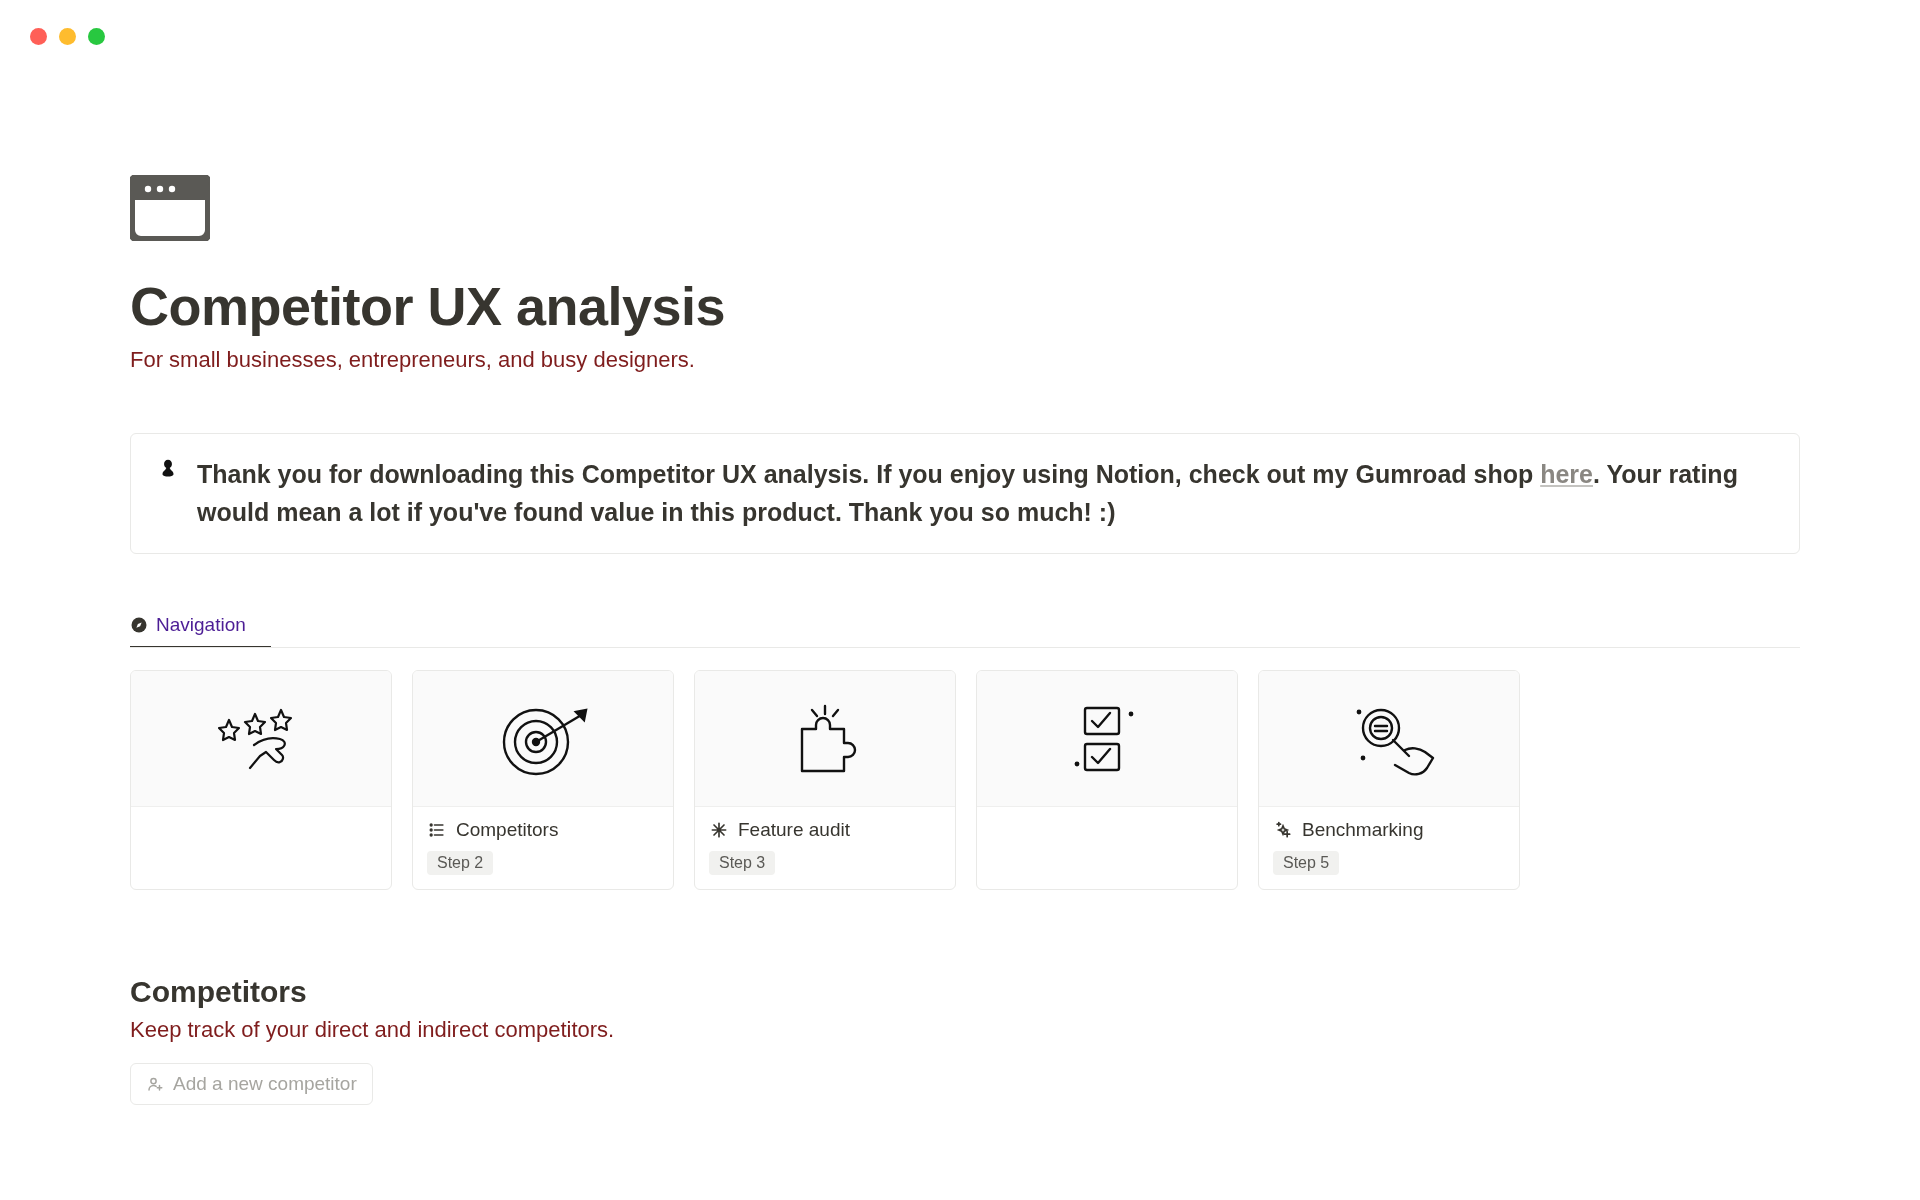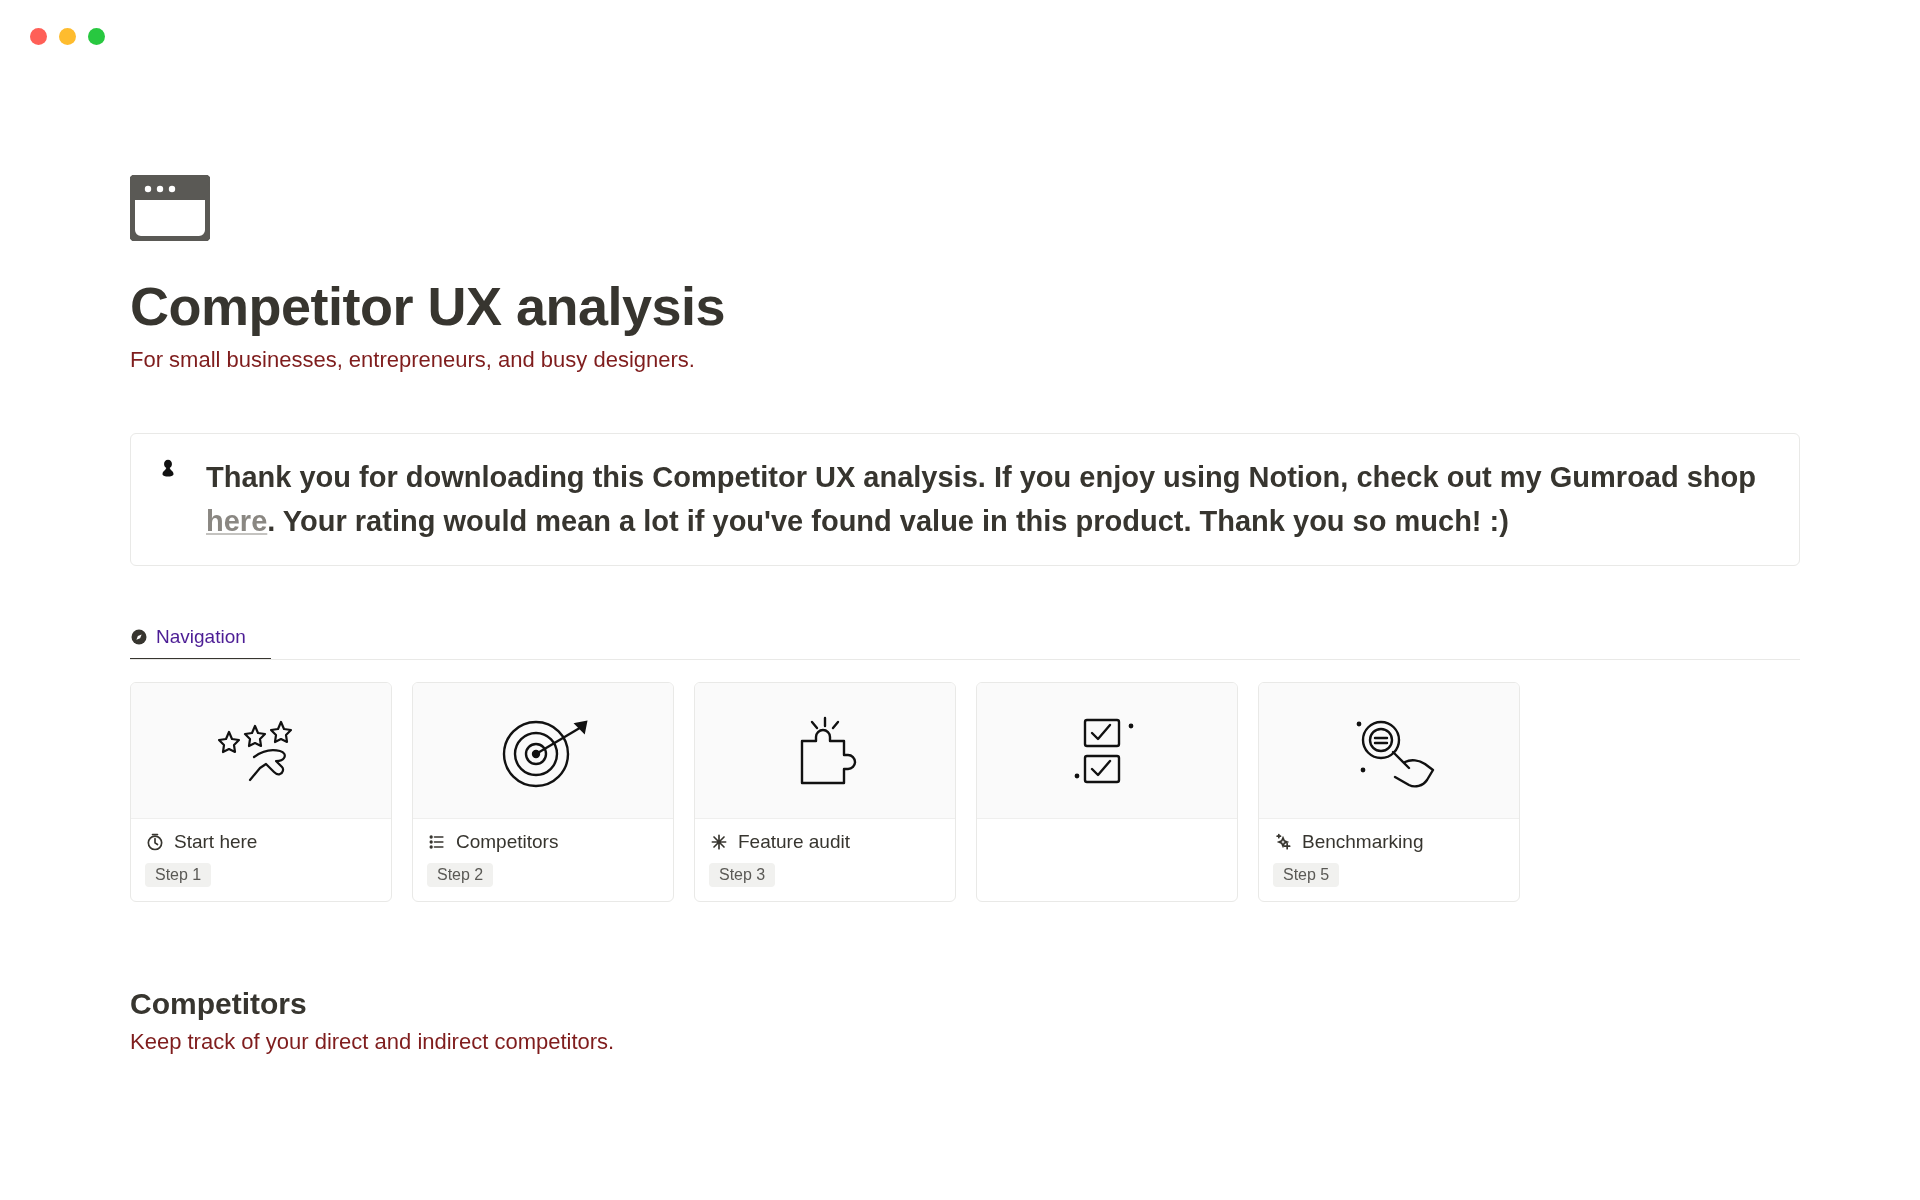--- a/index.html
+++ b/index.html
@@ -63,25 +63,24 @@
     gap: 18px;
     margin-bottom: 60px;
   }
   .callout-icon {
     width: 22px;
     height: 22px;
     flex-shrink: 0;
     margin-top: 2px;
   }
   .callout-text {
-    font-size: 29px;
+    font-size: 25px;
     font-weight: 600;
     color: #37352f;
     line-height: 1.5;
-    margin-left: 9px;
   }
   .callout-text .link {
     text-decoration: underline;
     text-decoration-color: #c4c3c0;
     color: #8a8782;
     font-weight: 600;
     cursor: pointer;
   }
 
   .nav-header {
@@ -227,31 +226,20 @@
     <div class="card">
       <div class="card-cover">
         <svg width="110" height="80" viewBox="0 0 110 80">
           <g fill="none" stroke="#111" stroke-width="2.2" stroke-linejoin="round" stroke-linecap="round">
             <path d="M20 28l3-7 3 7 7 1-5 5 1 7-6-3-6 3 1-7-5-5z"></path>
             <path d="M46 22l3-7 3 7 7 1-5 5 1 7-6-3-6 3 1-7-5-5z"></path>
             <path d="M72 18l3-7 3 7 7 1-5 5 1 7-6-3-6 3 1-7-5-5z"></path>
             <path d="M48 46c8-6 18-8 26-6 4 1 6 4 4 7-1 2-4 3-8 3l6 6c2 2 1 6-2 7-2 1-4 0-6-2l-8-8-6 4-10 12"></path>
           </g>
         </svg>
-      </div>
-      <div class="card-body">
-        <div class="card-title-row">
-          <svg class="icon16" viewBox="0 0 24 24">
-              <circle cx="12" cy="13" r="8" fill="none" stroke="#37352f" stroke-width="2"></circle>
-              <path d="M12 8v5l3 2" stroke="#37352f" stroke-width="2" fill="none" stroke-linecap="round"></path>
-              <path d="M9 3h6" stroke="#37352f" stroke-width="2" stroke-linecap="round"></path>
-            </svg>
-          <span class="card-title">Start here</span>
-        </div>
-        <span class="step-tag">Step 1</span>
       </div>
     </div>
 
     <div class="card">
       <div class="card-cover">
         <svg width="110" height="90" viewBox="0 0 110 90">
           <g fill="none" stroke="#111" stroke-width="2.4" stroke-linecap="round">
             <circle cx="48" cy="48" r="32"></circle>
             <circle cx="48" cy="48" r="21"></circle>
             <circle cx="48" cy="48" r="10"></circle>
@@ -341,14 +329,24 @@
         </div>
         <span class="step-tag">Step 5</span>
       </div>
     </div>
 
   </div>
 
   
   <div class="section-title">Competitors</div>
   <div class="section-sub">Keep track of your direct and indirect competitors.</div>
+  <button class="add-btn">
+    <svg class="icon-sm" viewBox="0 0 24 24">
+        <g stroke="#a6a5a0" stroke-width="2" fill="none" stroke-linecap="round">
+          <circle cx="10" cy="8" r="3.5"></circle>
+          <path d="M4 20c0-3.3 2.7-6 6-6 1.3 0 2.5.4 3.5 1.1"></path>
+          <path d="M18 14v6M15 17h6"></path>
+        </g>
+      </svg>
+    <span>Add a new competitor</span>
+  </button>
 
 </div>
 
 </body></html>

